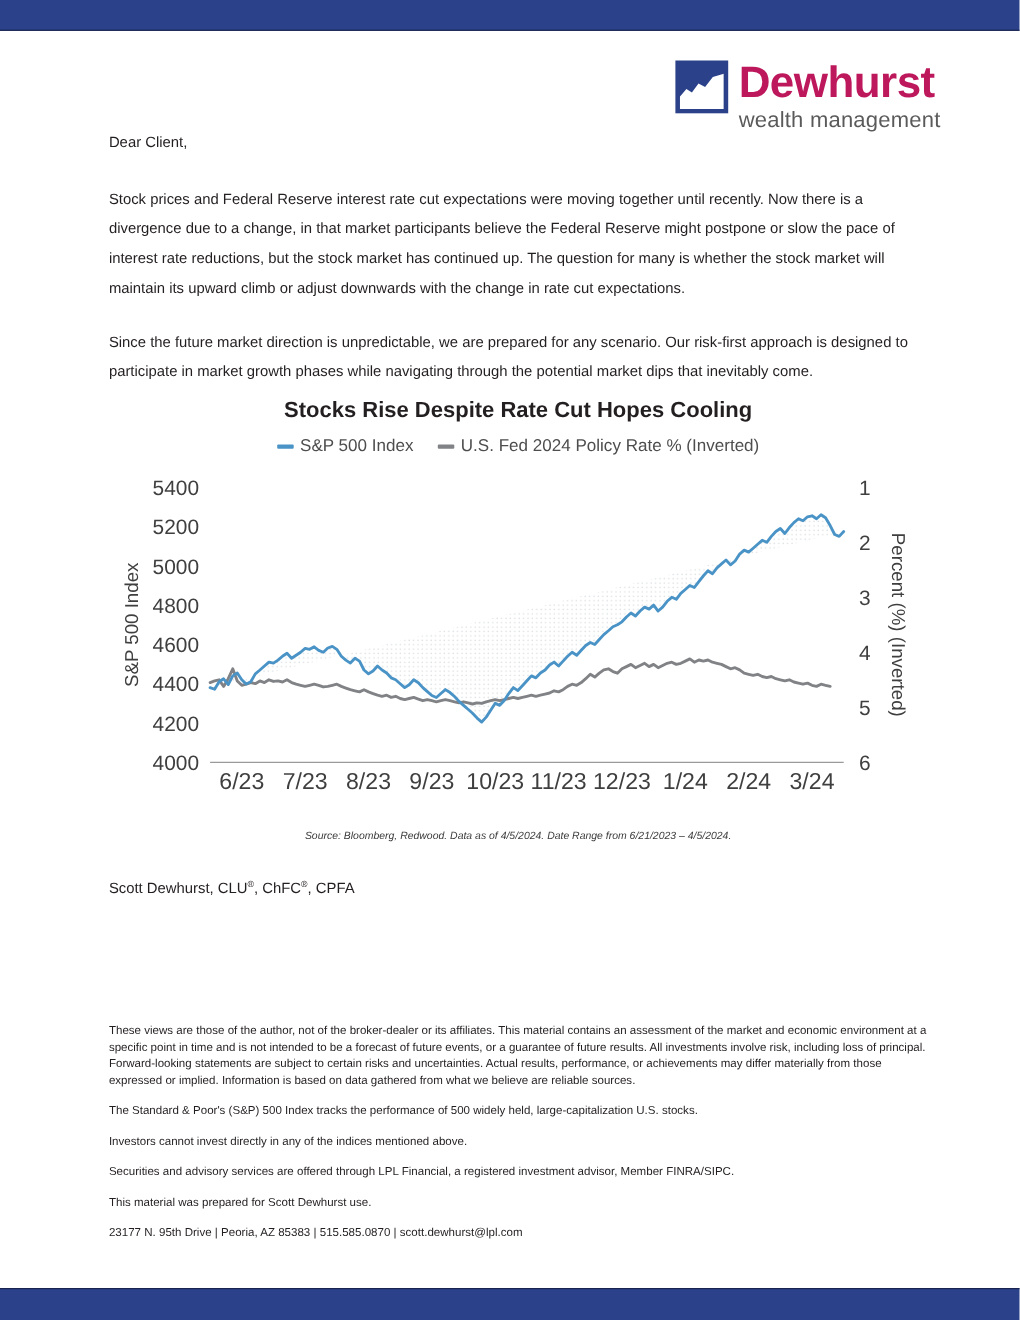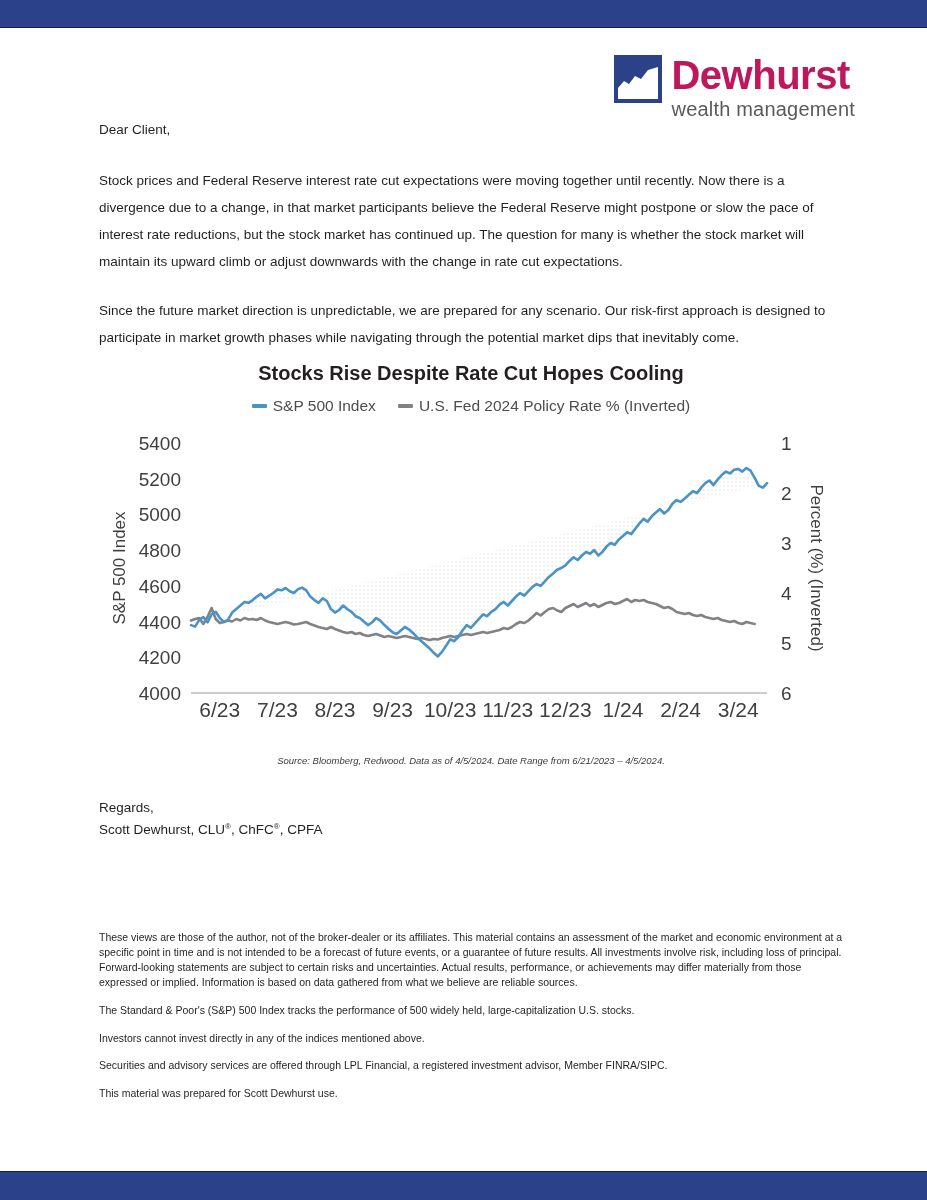--- a/index.html
+++ b/index.html
@@ -123,26 +123,26 @@
           <text x="712" y="147" text-anchor="middle" font-family="&quot;Liberation Sans&quot;, sans-serif" font-size="17" fill="#3f3f3f" transform="rotate(90 712 147)">Percent (%) (Inverted)</text>
           <path d="M92.0 199.5 L96.1 198.0 L100.2 197.0 L104.3 203.0 L108.5 196.0 L112.6 187.0 L116.7 198.0 L120.8 202.0 L124.9 201.0 L129.0 199.5 L133.1 200.5 L137.3 198.0 L141.4 199.5 L145.5 197.0 L149.6 198.5 L153.7 198.0 L157.8 199.0 L161.9 197.0 L166.1 199.5 L170.2 201.0 L174.3 202.0 L178.4 203.0 L182.5 202.0 L186.6 201.0 L190.7 202.0 L194.9 203.5 L199.0 203.0 L203.1 202.0 L207.2 201.0 L211.3 203.0 L215.4 204.5 L219.5 206.0 L223.7 207.0 L227.8 208.0 L231.9 206.0 L236.0 208.0 L240.1 209.5 L244.2 211.0 L248.3 212.0 L252.5 211.0 L256.6 213.0 L260.7 212.0 L264.8 214.0 L268.9 215.0 L273.0 214.0 L277.1 213.0 L281.3 214.5 L285.4 216.0 L289.5 215.0 L293.6 216.0 L297.7 217.0 L301.8 216.0 L305.9 215.0 L310.1 216.0 L314.2 217.0 L318.3 218.0 L322.4 217.0 L326.5 218.0 L330.6 219.0 L334.7 218.0 L338.9 218.5 L343.0 217.0 L347.1 216.0 L351.2 215.0 L355.3 216.0 L359.4 215.0 L363.5 214.0 L367.7 213.0 L371.8 214.0 L375.9 213.0 L380.0 212.0 L384.1 211.0 L388.2 212.0 L392.3 211.0 L396.5 210.0 L400.6 209.0 L404.7 207.0 L408.8 208.0 L412.9 206.0 L417.0 203.0 L421.1 201.0 L425.3 202.0 L429.4 199.5 L433.5 196.0 L437.6 192.0 L441.7 194.5 L445.8 191.0 L449.9 188.0 L454.1 187.0 L458.2 189.5 L462.3 191.0 L466.4 187.0 L470.5 185.0 L474.6 183.0 L478.7 186.0 L482.9 184.0 L487.0 182.0 L491.1 185.0 L495.2 183.0 L499.3 186.0 L503.4 184.0 L507.5 182.0 L511.7 181.0 L515.8 183.0 L519.9 182.0 L524.0 180.0 L528.1 178.0 L532.2 181.0 L536.3 179.0 L540.5 180.0 L544.6 179.0 L548.7 181.0 L552.8 182.0 L556.9 183.0 L561.0 185.0 L565.1 187.0 L569.3 186.0 L573.4 188.0 L577.5 191.0 L581.6 192.0 L585.7 193.0 L589.8 192.0 L593.9 194.0 L598.1 195.0 L602.2 194.0 L606.3 196.0 L610.4 197.0 L614.5 198.0 L618.6 197.0 L622.7 199.0 L626.9 200.0 L631.0 201.0 L635.1 200.0 L639.2 202.0 L643.3 203.0 L647.4 201.0 L651.5 202.0 L655.7 203.0 " fill="none" stroke="#808285" stroke-width="2.6" stroke-linejoin="round" stroke-linecap="round"></path>
           <path d="M92.0 204.1 L96.1 205.6 L100.2 198.8 L104.3 196.1 L108.5 201.3 L112.6 193.4 L116.7 190.8 L120.8 197.0 L124.9 200.9 L129.0 198.8 L133.1 191.6 L137.3 188.1 L141.4 184.5 L145.5 180.9 L149.6 181.8 L153.7 179.1 L157.8 175.6 L161.9 172.9 L166.1 177.4 L170.2 174.7 L174.3 172.0 L178.4 168.4 L182.5 169.3 L186.6 167.0 L190.7 170.2 L194.9 172.0 L199.0 168.1 L203.1 166.6 L207.2 169.3 L211.3 175.6 L215.4 179.1 L219.5 181.8 L223.7 177.4 L227.8 180.0 L231.9 188.1 L236.0 191.6 L240.1 189.0 L244.2 184.5 L248.3 188.1 L252.5 190.8 L256.6 195.2 L260.7 197.0 L264.8 200.6 L268.9 204.1 L273.0 201.5 L277.1 197.0 L281.3 199.7 L285.4 204.1 L289.5 207.7 L293.6 211.3 L297.7 213.1 L301.8 209.5 L305.9 205.9 L310.1 208.6 L314.2 212.2 L318.3 216.6 L322.4 220.2 L326.5 223.8 L330.6 227.4 L334.7 231.8 L338.9 235.4 L343.0 230.9 L347.1 224.7 L351.2 218.4 L355.3 220.2 L359.4 215.8 L363.5 209.5 L367.7 204.1 L371.8 206.8 L375.9 202.4 L380.0 197.9 L384.1 193.4 L388.2 195.2 L392.3 190.8 L396.5 188.1 L400.6 183.6 L404.7 180.9 L408.8 184.5 L412.9 180.0 L417.0 175.6 L421.1 172.0 L425.3 174.7 L429.4 170.2 L433.5 165.8 L437.6 163.1 L441.7 164.9 L445.8 160.4 L449.9 155.9 L454.1 152.4 L458.2 148.8 L462.3 147.0 L466.4 144.3 L470.5 139.9 L474.6 136.3 L478.7 139.0 L482.9 134.5 L487.0 130.9 L491.1 132.7 L495.2 129.1 L499.3 134.5 L503.4 130.9 L507.5 125.6 L511.7 122.0 L515.8 123.8 L519.9 118.4 L524.0 114.9 L528.1 111.3 L532.2 113.1 L536.3 107.7 L540.5 102.4 L544.6 97.9 L548.7 100.6 L552.8 95.2 L556.9 91.6 L561.0 88.1 L565.1 92.5 L569.3 89.0 L573.4 82.7 L577.5 79.1 L581.6 80.9 L585.7 77.4 L589.8 73.8 L593.9 70.2 L598.1 72.0 L602.2 66.6 L606.3 62.2 L610.4 59.5 L614.5 64.0 L618.6 58.6 L622.7 54.1 L626.9 50.6 L631.0 52.4 L635.1 48.8 L639.2 47.9 L643.3 50.6 L647.4 47.0 L651.5 49.7 L655.7 56.8 L659.8 64.9 L663.9 66.6 L668.0 62.2 " fill="none" stroke="#4a93c6" stroke-width="2.6" stroke-linejoin="round" stroke-linecap="round"></path>
         </svg>
     </div>
 
     <div class="source">Source: Bloomberg, Redwood. Data as of 4/5/2024. Date Range from 6/21/2023 – 4/5/2024.</div>
   </div>
 
   <div class="signoff">
-    <div>Regards,</div>
     <div><span>Scott Dewhurst, CLU</span><sup>®</sup><span>, ChFC</span><sup>®</sup><span>, CPFA</span></div>
   </div>
 
   <div class="disclosures">
     <div class="disc">These views are those of the author, not of the broker-dealer or its affiliates. This material contains an assessment of the market and economic environment at a specific point in time and is not intended to be a forecast of future events, or a guarantee of future results. All investments involve risk, including loss of principal. Forward-looking statements are subject to certain risks and uncertainties. Actual results, performance, or achievements may differ materially from those expressed or implied. Information is based on data gathered from what we believe are reliable sources.</div>
     <div class="disc">The Standard &amp; Poor's (S&amp;P) 500 Index tracks the performance of 500 widely held, large-capitalization U.S. stocks.</div>
     <div class="disc">Investors cannot invest directly in any of the indices mentioned above.</div>
     <div class="disc">Securities and advisory services are offered through LPL Financial, a registered investment advisor, Member FINRA/SIPC.</div>
     <div class="disc">This material was prepared for Scott Dewhurst use.</div>
+    <div class="contact">23177 N. 95th Drive | Peoria, AZ 85383 | 515.585.0870 | scott.dewhurst@lpl.com</div>
   </div>
 
   <div class="bar-bottom"></div>
 </div>
 
 </body></html>

